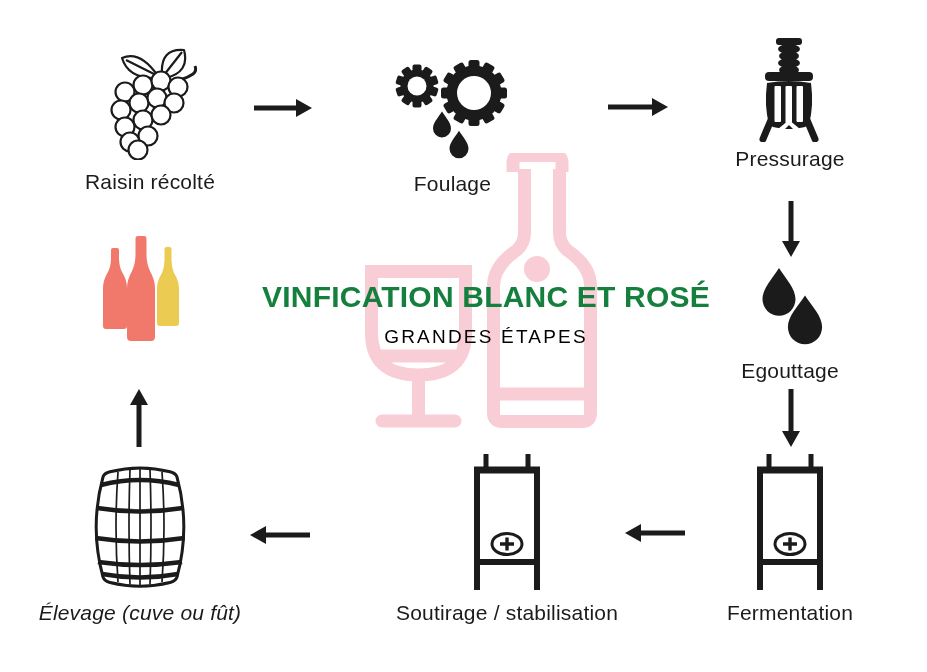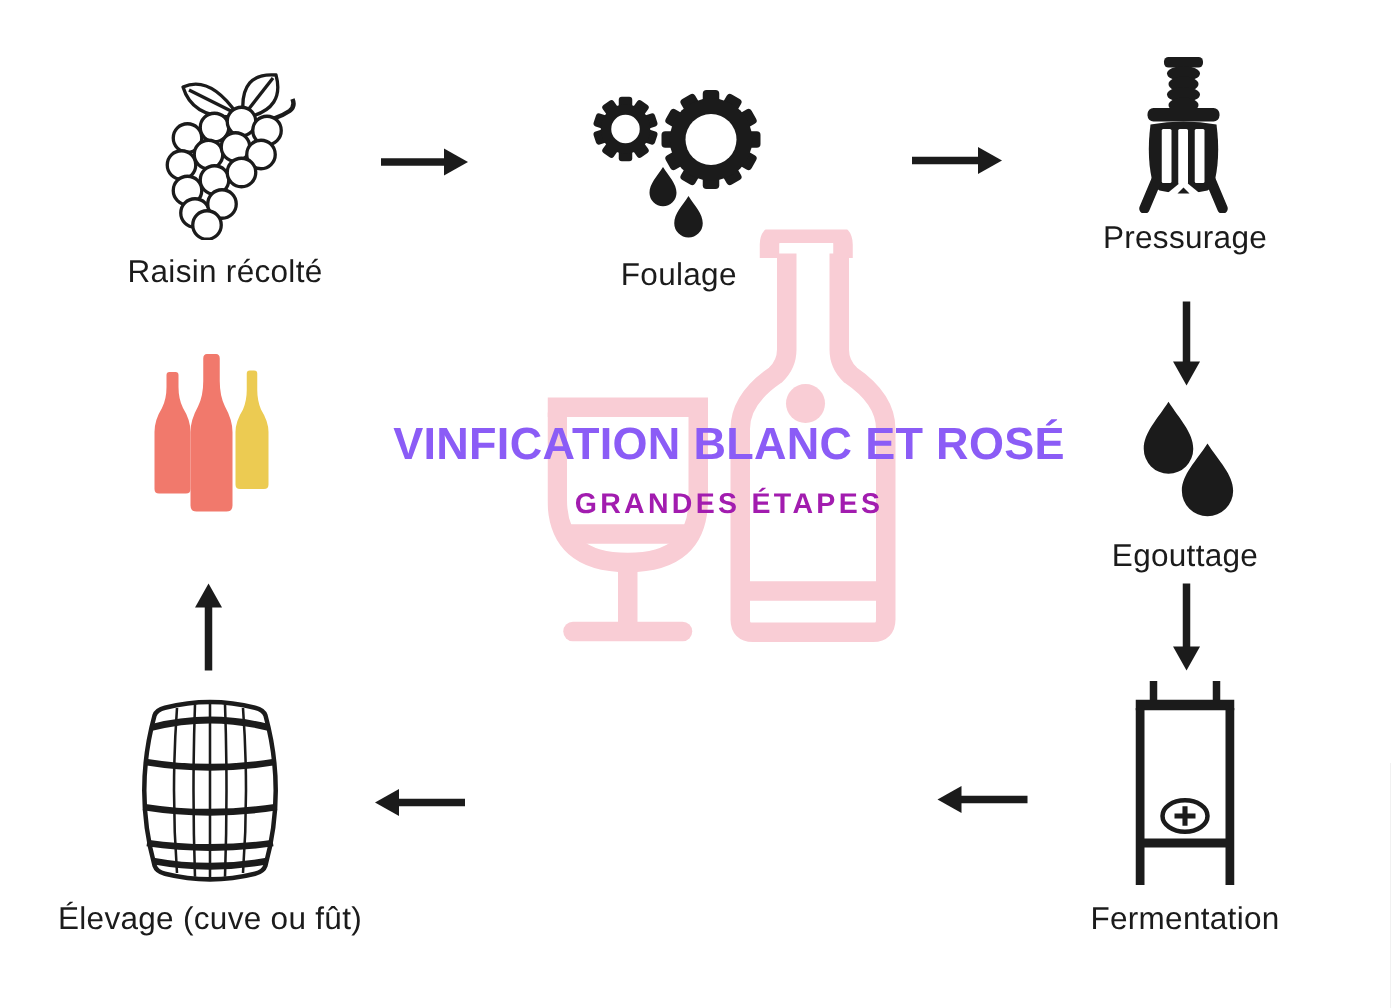--- a/index.html
+++ b/index.html
@@ -18,26 +18,26 @@
   }
   .step{position:absolute;display:flex;flex-direction:column;align-items:center;z-index:2;}
   .step .label{
     font-size:21px;line-height:1.1;text-align:center;color:var(--ink);
     letter-spacing:0.2px;white-space:nowrap;
   }
   .arrow{position:absolute;z-index:2;}
   #watermark{position:absolute;left:365px;top:153px;width:235px;height:276px;z-index:0;}
   #title{
     position:absolute;left:252px;top:280px;width:468px;text-align:center;z-index:3;
-    font-size:30px;font-weight:700;letter-spacing:0.2px;line-height:1.1;color:#8b5cf6;
+    font-size:30px;font-weight:700;letter-spacing:0.2px;line-height:1.1;color:#15803d;
     white-space:nowrap;
   }
   #subtitle{
     position:absolute;left:252px;top:326px;width:468px;text-align:center;z-index:3;
-    font-size:19px;font-weight:700;letter-spacing:2.2px;color:#a21caf;white-space:nowrap;
+    font-size:19px;font-weight:400;letter-spacing:2.2px;color:#000000;white-space:nowrap;
   }
   svg{display:block;}
 </style>
 </head>
 <body>
 
 <div id="canvas">
 
   <svg id="watermark" viewBox="0 0 235 276" fill="none">
     <g stroke="var(--watermark-pink)" stroke-width="13">
@@ -167,38 +167,49 @@
       <path d="M12,2 V16 M54,2 V16" stroke-width="5"></path>
       <path d="M0,18 H66" stroke-width="7"></path>
       <path d="M3,20 V138 M63,20 V138" stroke-width="6"></path>
       <path d="M3,110 H63" stroke-width="6"></path>
       <ellipse cx="33" cy="92" rx="15" ry="10.5" stroke-width="3" fill="#fff"></ellipse>
       <path d="M26,92 H40 M33,85.5 V98.5" stroke-width="3.4"></path>
     </svg>
     <div class="label" style="margin-top:9px;">Fermentation</div>
   </div>
 
+  <div class="step" style="left:377px;top:452px;width:260px;">
+    <svg width="66" height="140" viewBox="0 0 66 140" fill="none" stroke="var(--ink)">
+      <path d="M12,2 V16 M54,2 V16" stroke-width="5"></path>
+      <path d="M0,18 H66" stroke-width="7"></path>
+      <path d="M3,20 V138 M63,20 V138" stroke-width="6"></path>
+      <path d="M3,110 H63" stroke-width="6"></path>
+      <ellipse cx="33" cy="92" rx="15" ry="10.5" stroke-width="3" fill="#fff"></ellipse>
+      <path d="M26,92 H40 M33,85.5 V98.5" stroke-width="3.4"></path>
+    </svg>
+    <div class="label" style="margin-top:9px;">Soutirage / stabilisation</div>
+  </div>
 
   <div class="step" style="left:25px;top:462px;width:230px;">
     <svg width="100" height="130" viewBox="0 0 100 130">
       <path d="M13,15 C4,48 4,82 13,115 C14,118 16,119.5 20,120.5 C40,125.5 60,125.5 80,120.5 C84,119.5 86,118 87,115 C96,82 96,48 87,15 C86,12 84,10.8 80,9.8 C60,4.8 40,4.8 20,9.8 C16,10.8 14,12 13,15 Z" fill="#fff" stroke="var(--ink)" stroke-width="3"></path>
       <g fill="none" stroke="var(--ink)">
         <path d="M28,10 Q24,65 28,120" stroke-width="1.7"></path>
         <path d="M40,7.5 Q38,65 40,122.5" stroke-width="1.7"></path>
         <path d="M50,7 V123" stroke-width="1.7"></path>
         <path d="M60,7.5 Q62,65 60,122.5" stroke-width="1.7"></path>
         <path d="M72,10 Q76,65 72,120" stroke-width="1.7"></path>
         <path d="M11,23 Q50,13 89,23" stroke-width="4.5"></path>
         <path d="M7,46 Q50,53 93,46" stroke-width="4.5"></path>
         <path d="M5.5,76 Q50,83 94.5,76" stroke-width="4.5"></path>
         <path d="M8,100 Q50,106 92,100" stroke-width="4.5"></path>
         <path d="M12,112 Q50,119 88,112" stroke-width="4.5"></path>
       </g>
     </svg>
-    <div class="label" style="margin-top:9px;">Élevage (cuve ou fût)</div>
+    <div class="label" style="margin-top:9px;font-style:italic;">Élevage (cuve ou fût)</div>
   </div>
 
   <div class="step" style="left:25px;top:236px;width:230px;">
     <svg width="88" height="106" viewBox="0 0 88 106">
       <path fill="var(--bottle-coral)" d="M15,14 L15,22 Q15,30 12,36 Q7,44 7,52 L7,90 Q7,93 10,93 L28,93 Q31,93 31,90 L31,52 Q31,44 26,36 Q23,30 23,22 L23,14 Q23,12 21,12 L17,12 Q15,12 15,14 Z"></path>
       <path fill="var(--bottle-coral)" d="M39.5,3 L39.5,18 Q39.5,28 36,35 Q31,44 31,52 L31,101 Q31,105 35,105 L55,105 Q59,105 59,101 L59,52 Q59,44 54,35 Q50.5,28 50.5,18 L50.5,3 Q50.5,0 48,0 L42,0 Q39.5,0 39.5,3 Z"></path>
       <path fill="var(--bottle-yellow)" d="M68.5,13 L68.5,24 Q68.5,31 66,37 Q61,45 61,52 L61,87 Q61,90 64,90 L80,90 Q83,90 83,87 L83,52 Q83,45 78,37 Q75.5,31 75.5,24 L75.5,13 Q75.5,11 73.5,11 L70.5,11 Q68.5,11 68.5,13 Z"></path>
     </svg>
   </div>
 

